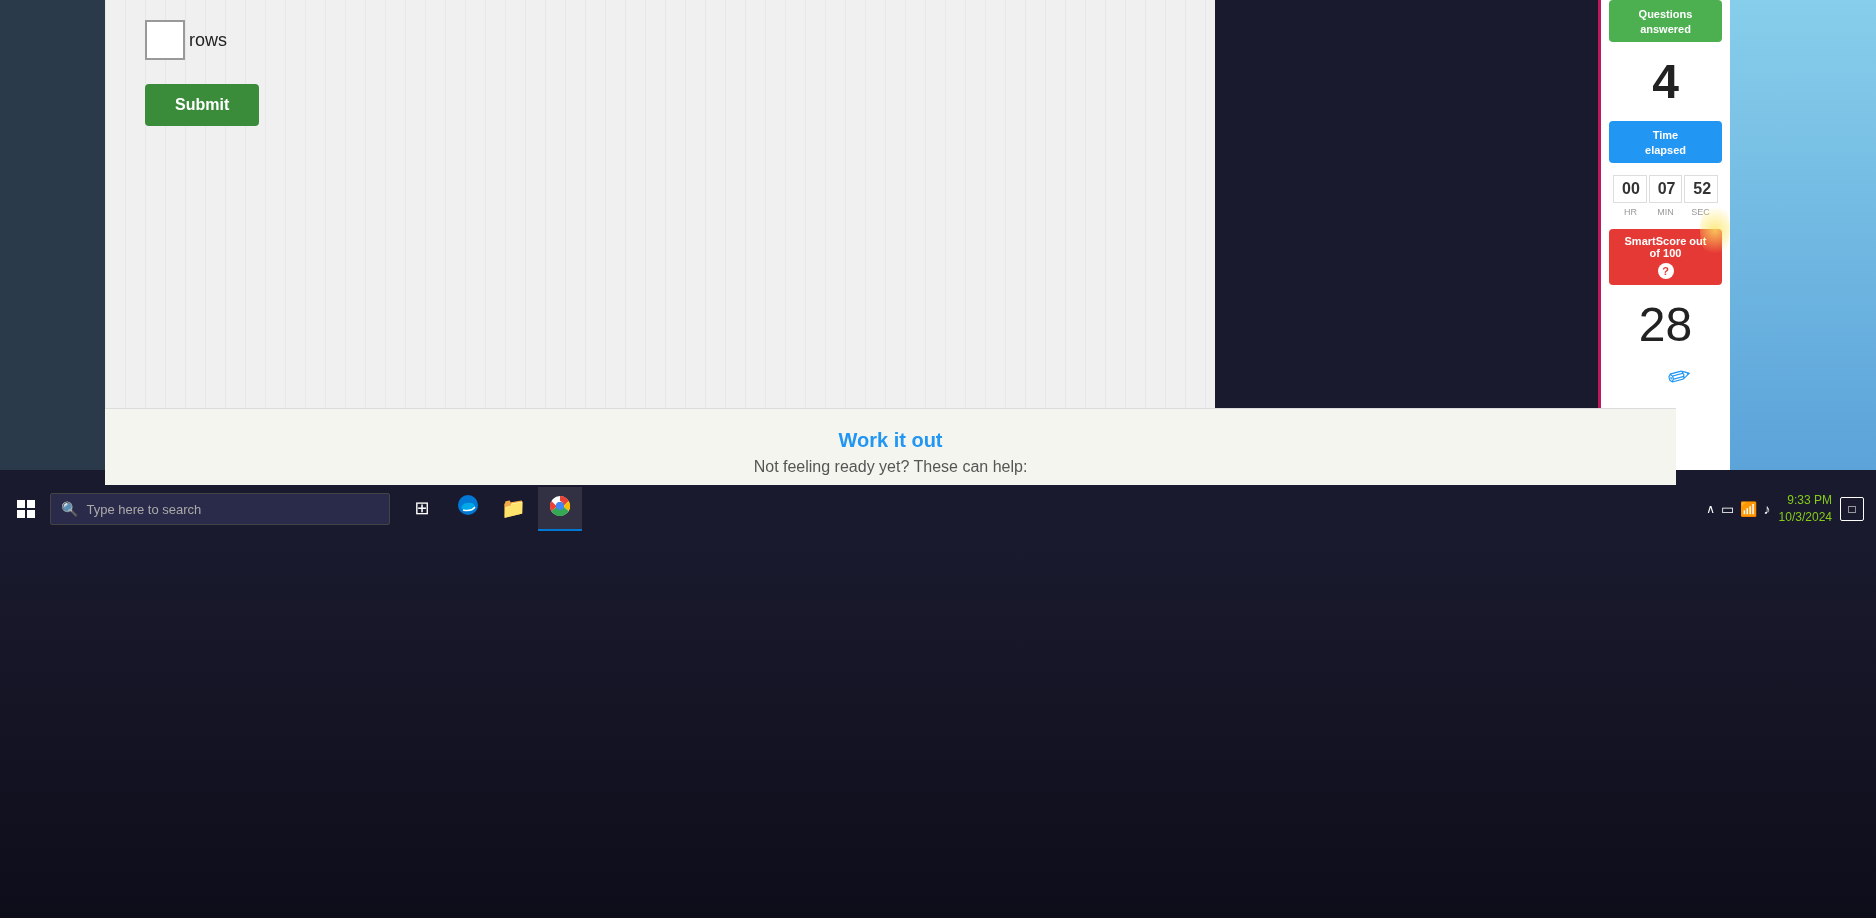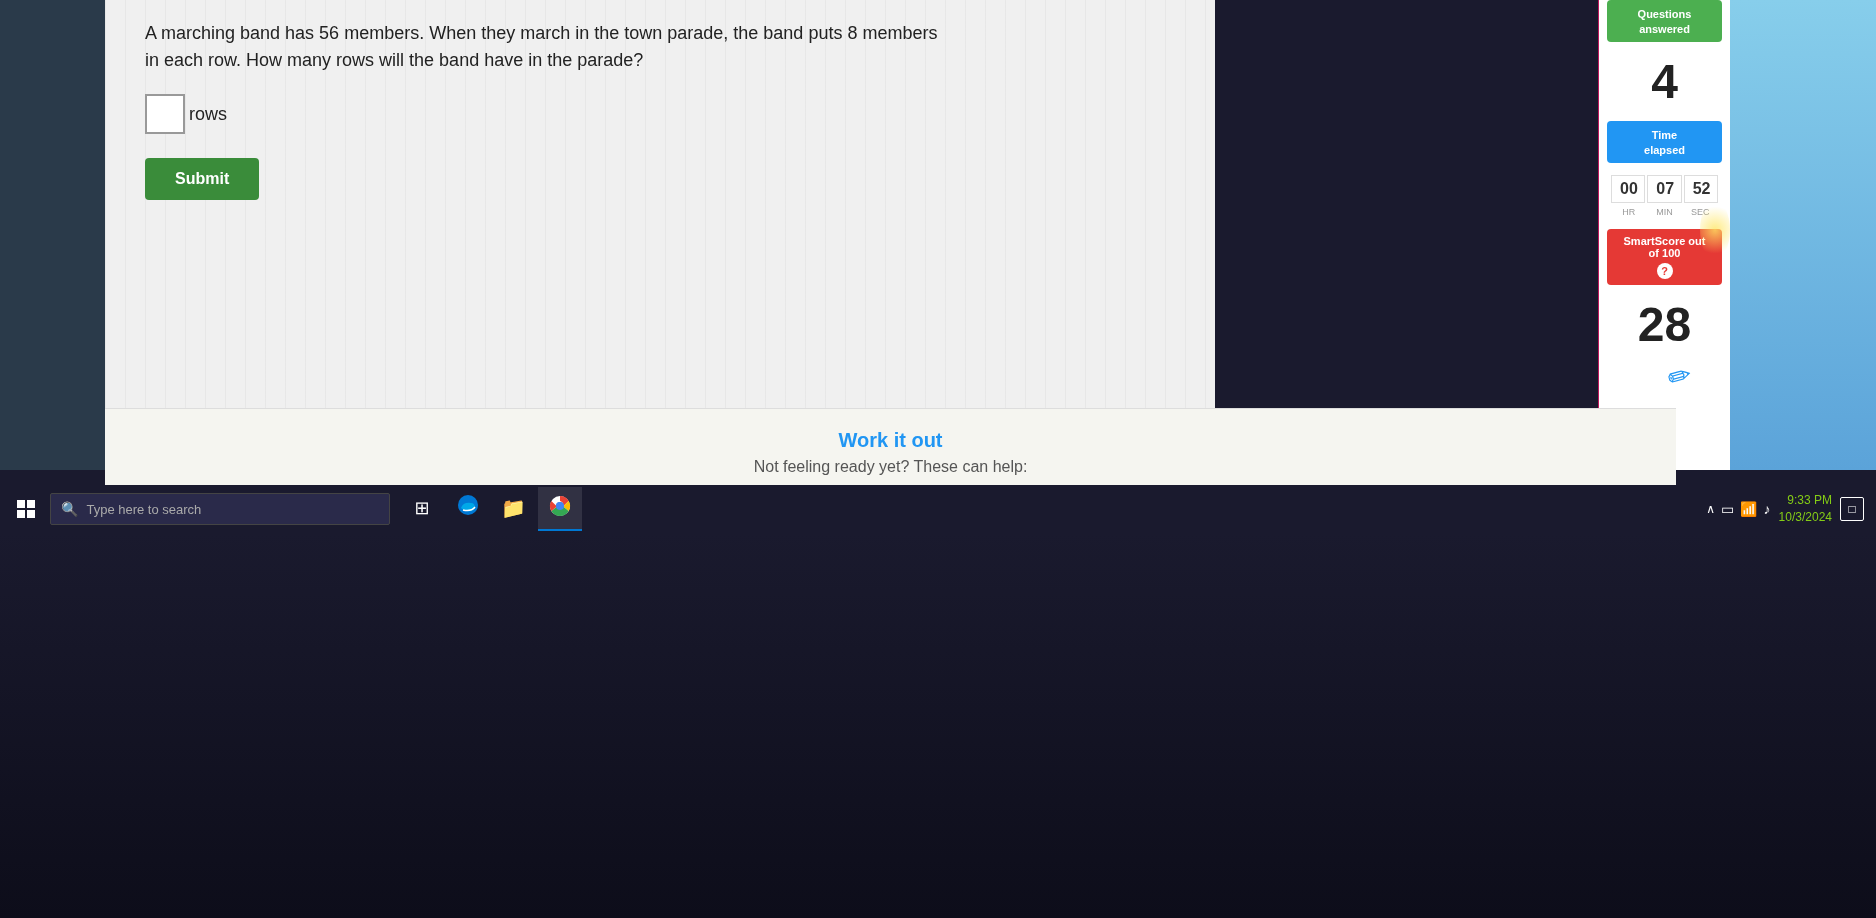--- a/index.html
+++ b/index.html
@@ -144,21 +144,21 @@
       margin-bottom: 8px;
       display: flex;
       align-items: center;
       justify-content: center;
       gap: 4px;
       flex-direction: column;
     }
 
     .smart-score-value {
       font-size: 48px;
-      font-weight: bold;
+      font-weight: normal;
       color: #222;
       text-align: center;
       background: white;
       padding: 4px 0;
     }
 
     .info-icon {
       width: 16px;
       height: 16px;
       border-radius: 50%;
@@ -376,42 +376,41 @@
     }
 
     
     .sidebar-content {
       position: absolute;
       top: 0;
       right: 146px;
       width: 132px;
       height: 470px;
       background: white;
-      border-left: 1px solid #be185d;
+      border-left: 3px solid #be185d;
       padding: 0 8px;
     }
 
     
     .sidebar-glow {
       position: absolute;
       top: 200px;
       right: 146px;
       width: 30px;
       height: 60px;
       background: radial-gradient(circle, rgba(255,230,100,0.8) 0%, transparent 70%);
       border-radius: 50%;
     }
   </style>
 </head>
 <body>
 
 <div class="left-panel"></div>
 
 <div class="main-content">
-  <p class="question-text">A marching band has 56 members. When they march in the town parade, the band puts 8 members in each row. How many rows will the band have in the parade?</p>
 
   <div class="answer-row">
     <input type="text" class="answer-box" value="" placeholder="" style="">
     <span class="rows-label">rows</span>
   </div>
 
   <button class="submit-btn">Submit</button>
 </div>
 
 <div class="scroll-track">

